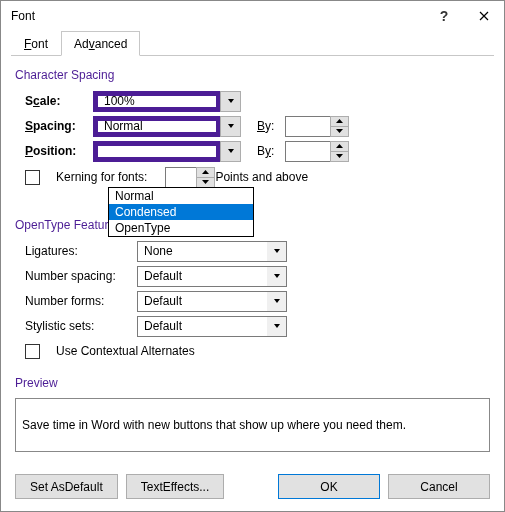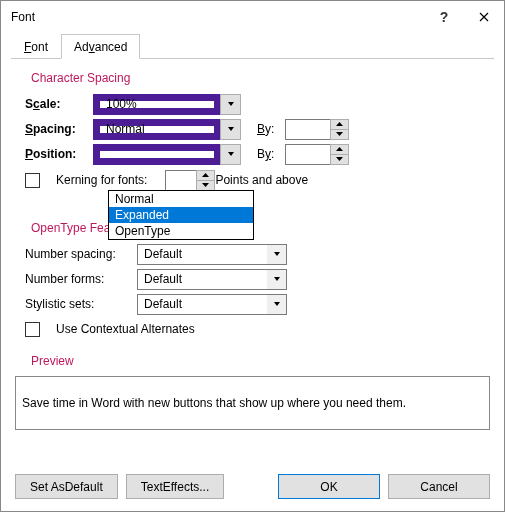--- a/index.html
+++ b/index.html
@@ -64,22 +64,22 @@
   }
 
   .client {
     flex: 1;
     padding: 8px 14px 12px 14px;
     position: relative;
   }
 
   .section-label {
     font-size: 12px;
-    color: #be185d;
-    margin: 4px 0 8px 16px;
+    color: #4c1d95;
+    margin: 4px 0 8px 0;
   }
 
   .row {
     display: flex;
     align-items: center;
     margin: 3px 0;
     height: 22px;
   }
   .row .lab {
     width: 68px;
@@ -101,21 +101,21 @@
     text-decoration: underline;
   }
 
   .combo {
     display: flex;
     height: 21px;
     box-sizing: border-box;
   }
   .combo .cinput {
     flex: 1;
-    border: 7px solid #4c1d95;
+    border: 5px solid #4c1d95;
     background: #fff;
     padding: 0 6px;
     display: flex;
     align-items: center;
     font-size: 12px;
   }
   .combo .cbtn {
     width: 19px;
     border: 1px solid #adadad;
     background: #e1e1e1;
@@ -364,29 +364,40 @@
                 </svg>
               </div>
           </div>
         </div>
         <span style="">Points and above</span>
       </div>
     </div>
 
     <div class="dropdown-list">
       <div class="opt">Normal</div>
-      <div class="opt sel">Expanded</div>
+      <div class="opt sel">Condensed</div>
       <div class="opt">OpenType</div>
     </div>
 
     <div style="height:22px;"></div>
 
     <div class="section-label">OpenType Features</div>
 
     <div class="ind1">
+      <div class="row">
+        <span class="lab2"><span class="ul">L</span>igatures:</span>
+        <div class="combo flat" style="width:150px;">
+          <div class="cinput">None</div>
+          <div class="cbtn">
+            <svg class="chev" viewBox="0 0 8 8">
+                <path d="M1 2 L4 6 L7 2 Z" fill="#000"></path>
+              </svg>
+          </div>
+        </div>
+      </div>
       <div class="row">
         <span class="lab2">Nu<span class="ul">m</span>ber spacing:</span>
         <div class="combo flat" style="width:150px;">
           <div class="cinput">Default</div>
           <div class="cbtn">
             <svg class="chev" viewBox="0 0 8 8">
                 <path d="M1 2 L4 6 L7 2 Z" fill="#000"></path>
               </svg>
           </div>
         </div>

